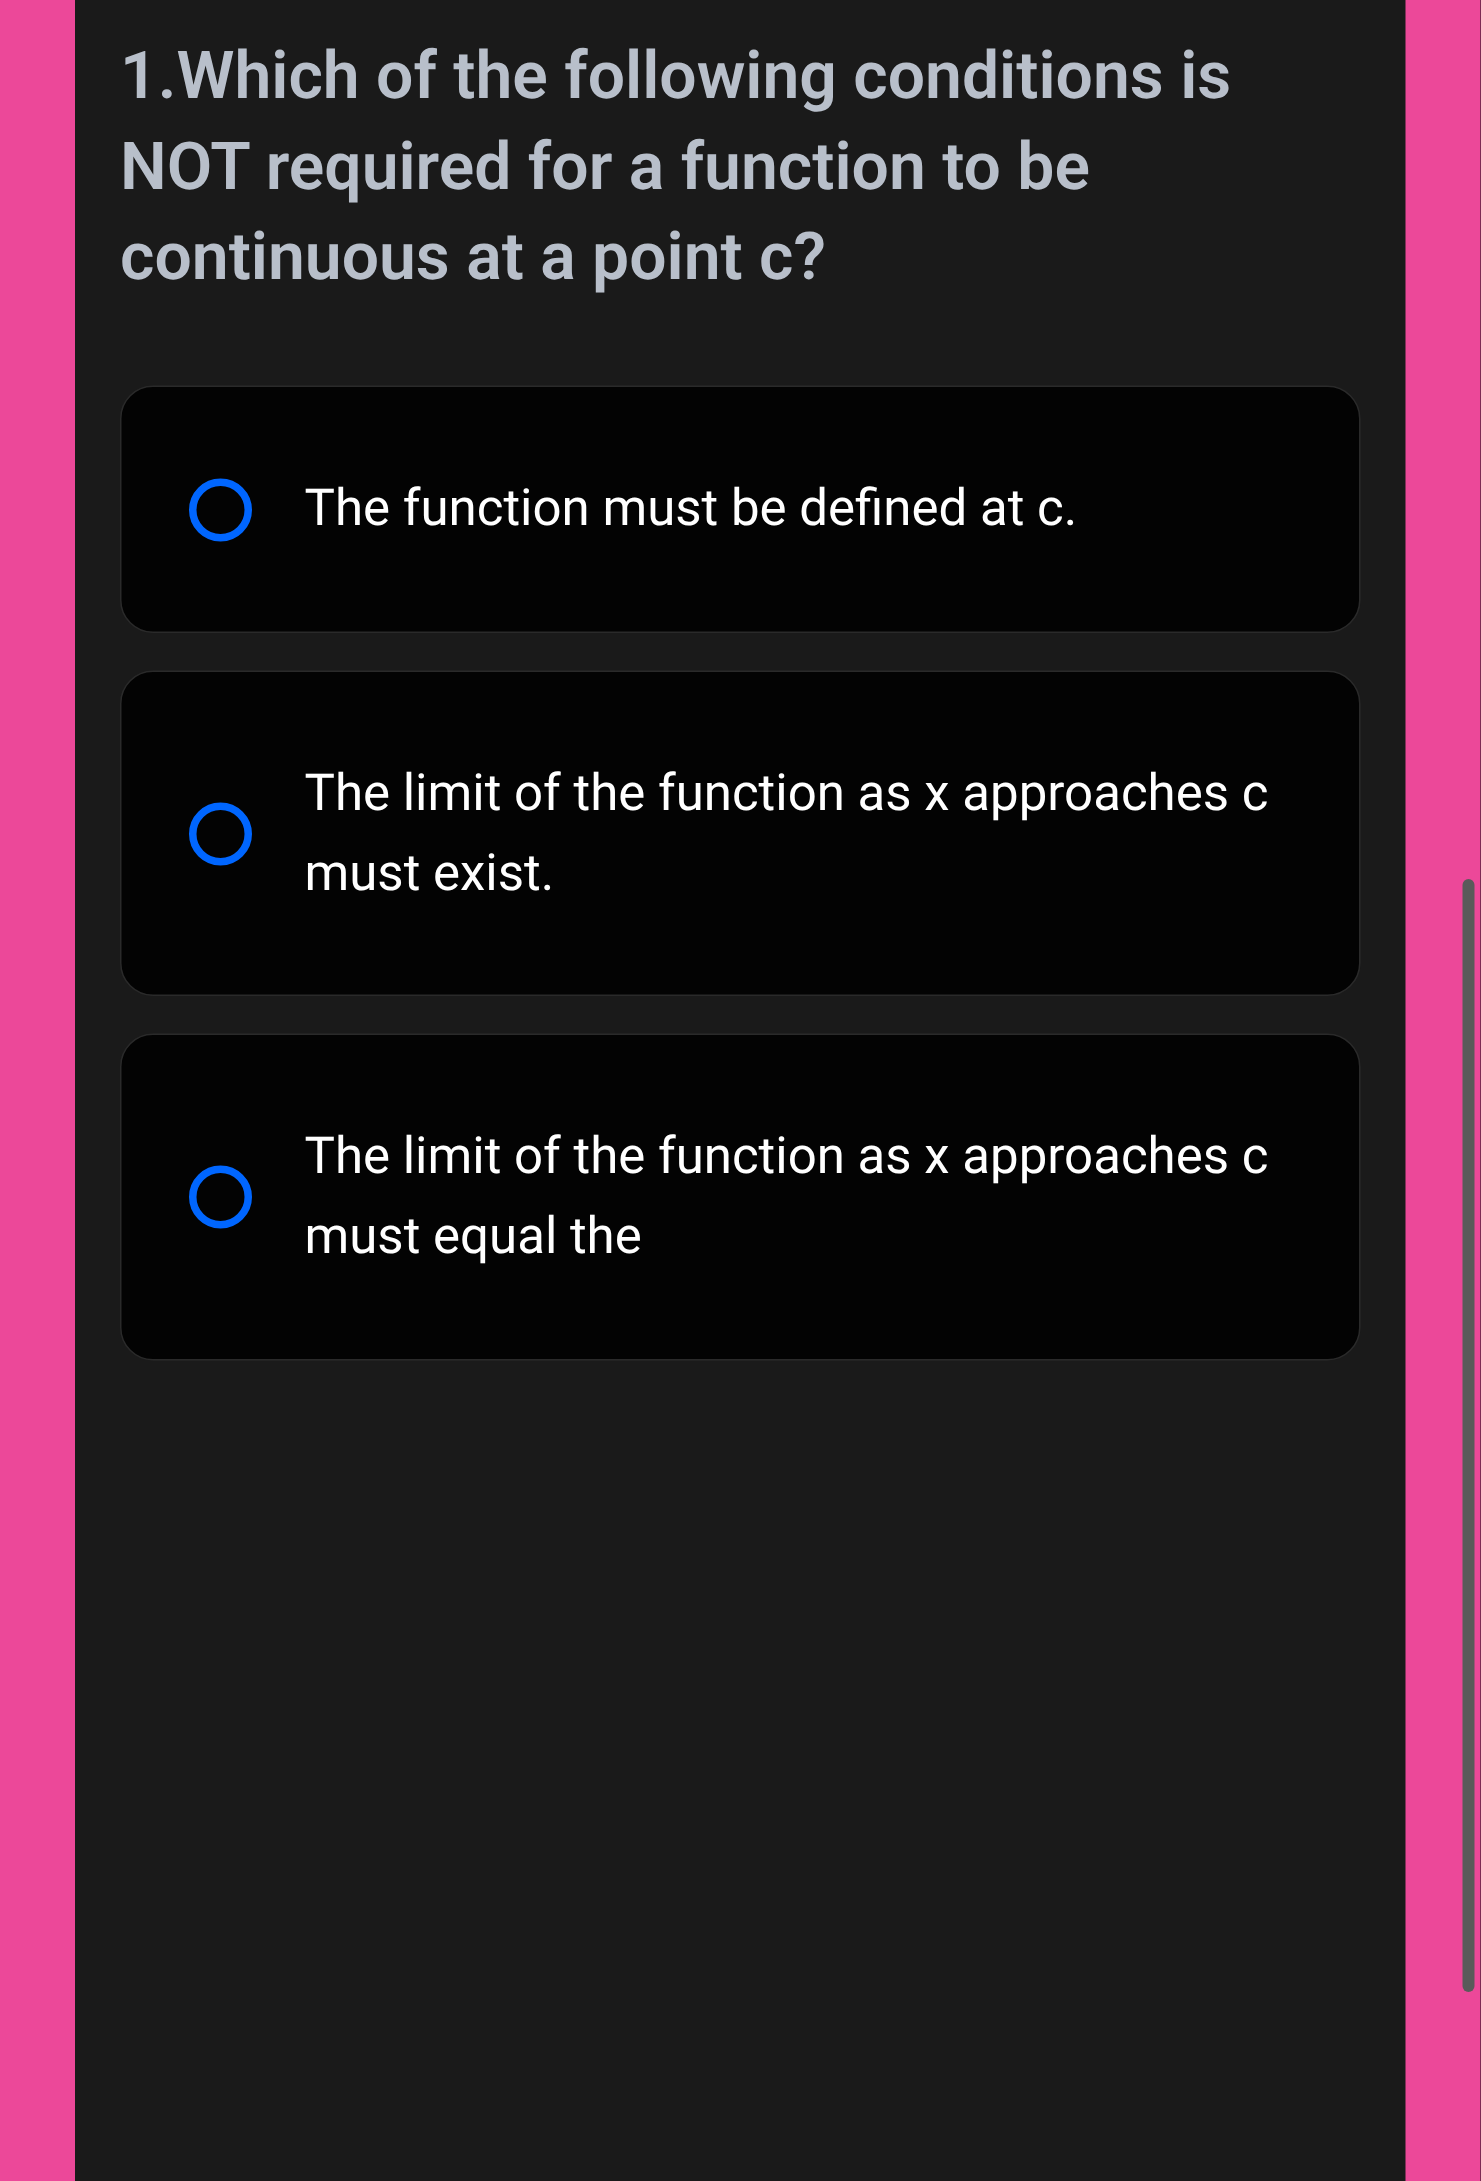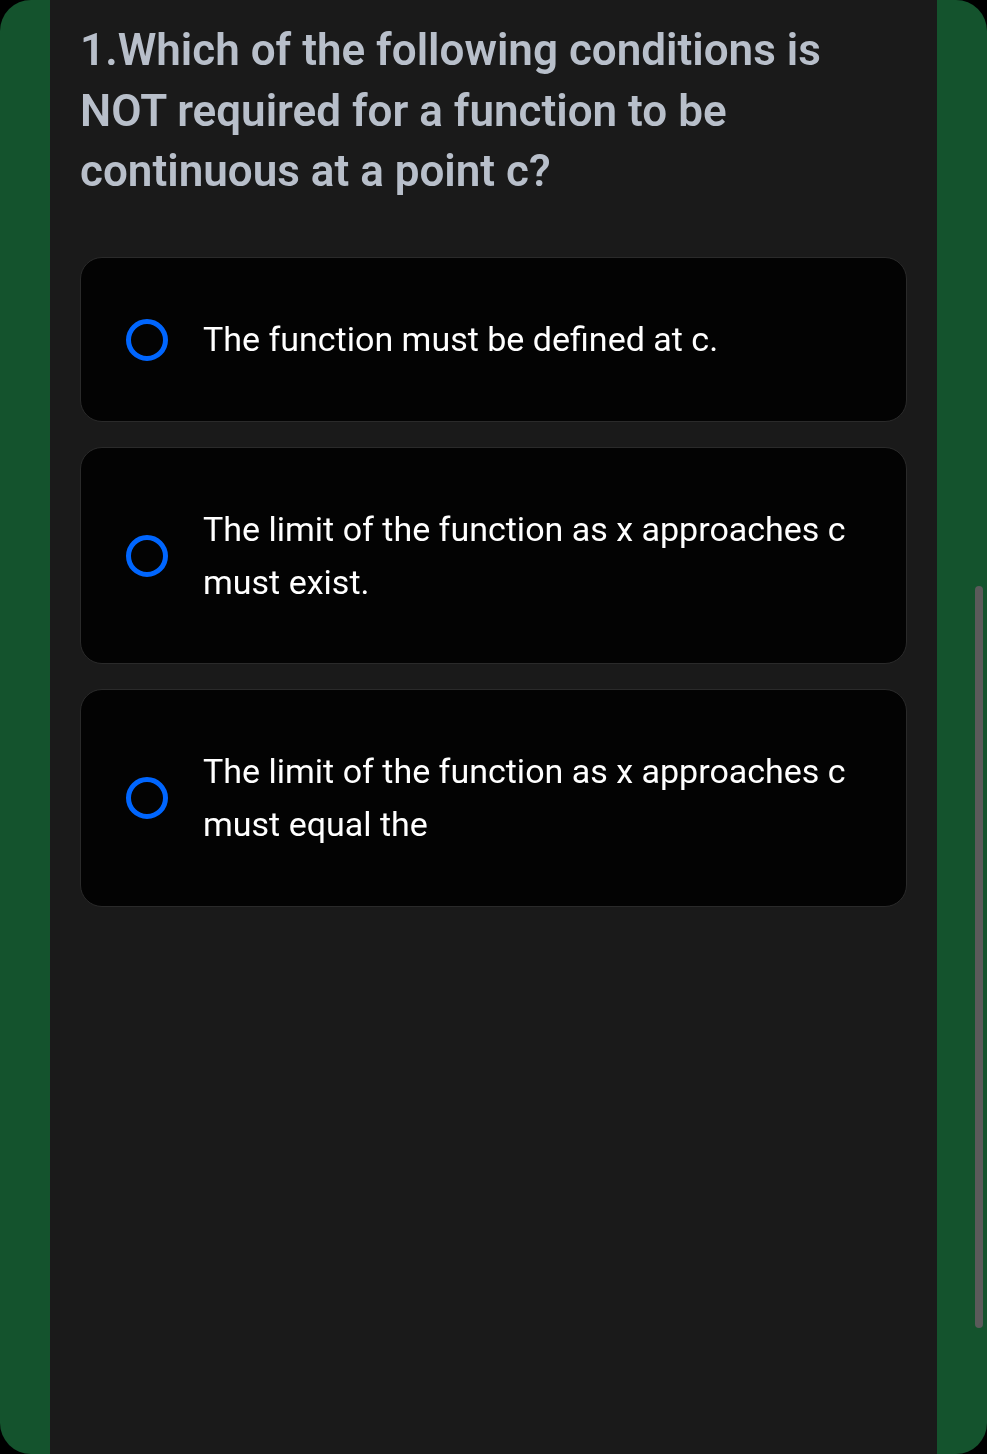--- a/index.html
+++ b/index.html
@@ -9,25 +9,24 @@
     }
     body {
       background-color: #000000;
       font-family: -apple-system, BlinkMacSystemFont, "Segoe UI", Roboto, Helvetica, Arial, sans-serif;
       width: 987px;
       height: 1454px;
       overflow: hidden;
       position: relative;
     }
     .outer-frame {
-      background-color: #14532d;
+      background-color: #ec4899;
       padding: 0 50px;
       height: 100%;
       position: relative;
-      border-radius: 31px;
     }
     .main-container {
       background-color: #1a1a1a;
       padding: 20px 30px 0 30px;
       height: 100%;
       position: relative;
     }
     .question-number {
       color: #b8bfca;
       font-size: 44px;

